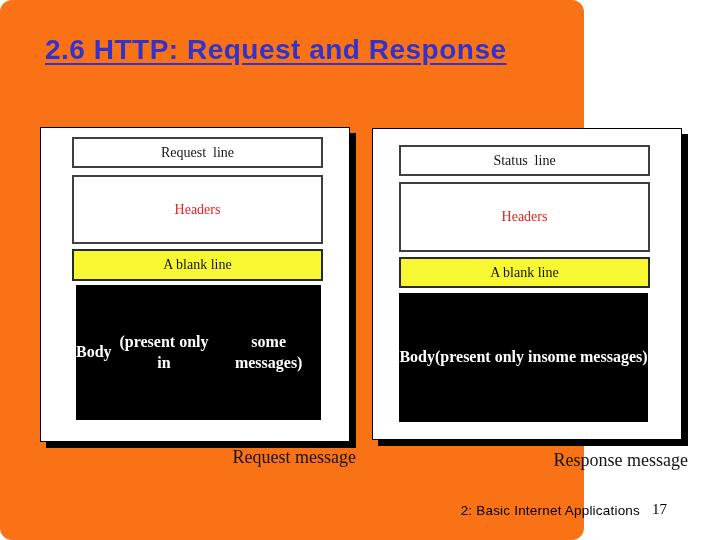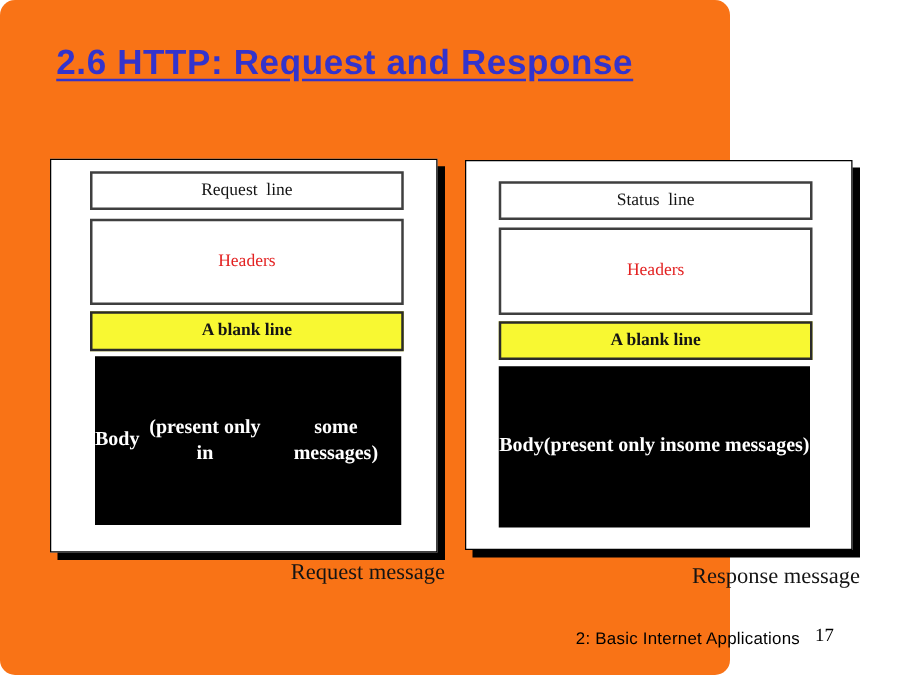--- a/index.html
+++ b/index.html
@@ -25,21 +25,21 @@
   .frame-request  { left: 40px;  top: 127px; width: 310px; height: 315px; }
   .frame-response { left: 372px; top: 128px; width: 310px; height: 312px; }
   .msgbox {
     position: absolute; box-sizing: border-box;
     border: 2px solid #3f3f3f; background: #ffffff;
     display: flex; align-items: center; justify-content: center;
     font-family: "Liberation Serif", serif; font-size: 14px; color: #141414;
     white-space: pre; text-align: center;
   }
   .headers-text { color: #e32222; }
-  .yellow-box { background: #f8f832; border-color: #2a2a2a; font-weight: bold; }
+  .yellow-box { background: #f8f832; border-color: #2a2a2a; }
   .body-box {
     background: #000000; color: #ffffff; border: none;
     flex-direction: row; font-weight: bold; font-size: 16px; line-height: 1.28;
     white-space: normal;
   }
   
   .frame-request .row-top     { left: 31px; top: 9px;   width: 251px; height: 31px; }
   .frame-request .row-headers { left: 31px; top: 47px;  width: 251px; height: 69px; }
   .frame-request .row-blank   { left: 31px; top: 121px; width: 251px; height: 32px; }
   .frame-request .row-body    { left: 35px; top: 157px; width: 245px; height: 135px; }

